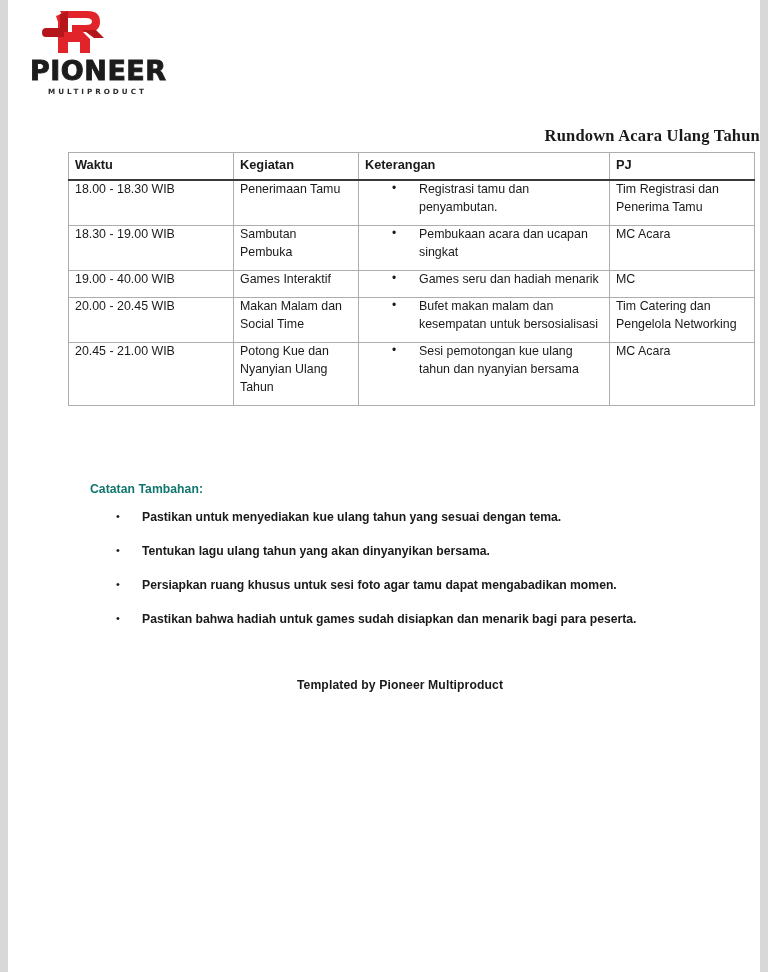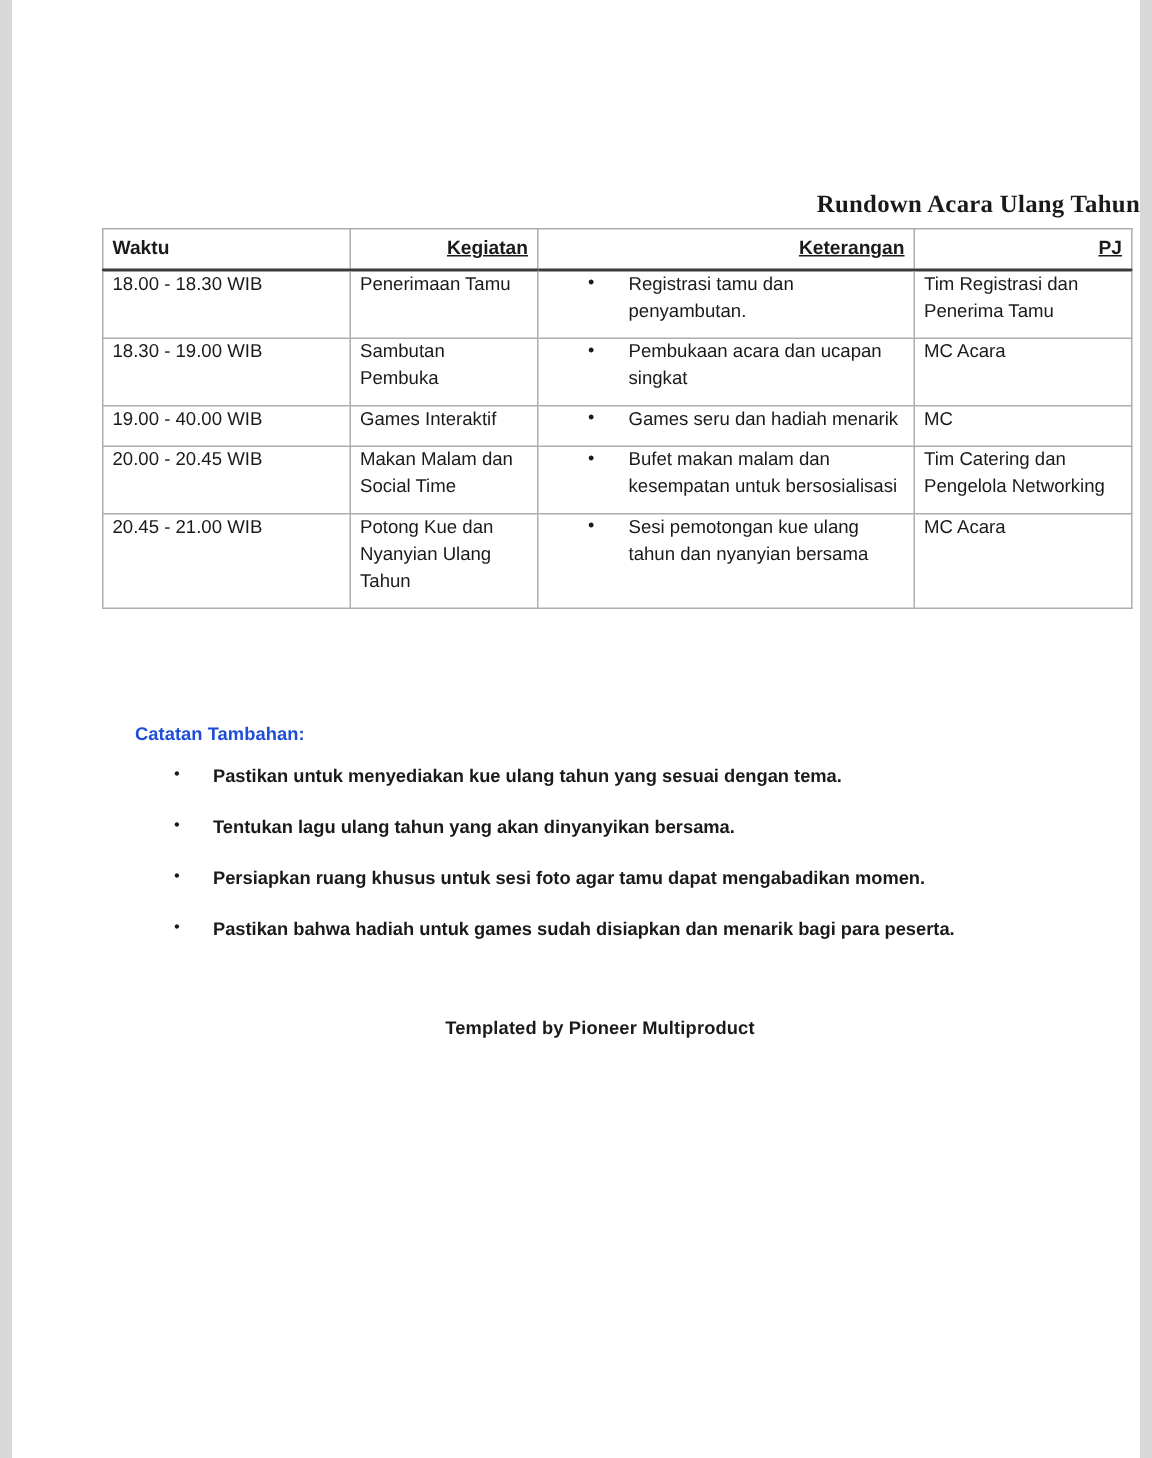--- a/index.html
+++ b/index.html
@@ -97,21 +97,21 @@
     padding: 3px 6px 4px 6px;
     vertical-align: middle;
     height: 19px;
   }
   .col-waktu  { width: 152px; }
   .col-kegi   { width: 112px; }
   .col-ket    { width: 238px; }
   .col-pj     { width: 132px; }
 
   th.col-waktu { text-align: left; }
-  th.col-kegi, th.col-ket, th.col-pj { text-align: right; text-decoration: underline; }
+  th.col-kegi, th.col-ket, th.col-pj { text-align: left; }
 
   .ket-cell { padding-left: 0; padding-right: 2px; }
   .ket-list {
     margin: 0;
     padding: 0;
     list-style: none;
   }
   .ket-list li {
     position: relative;
     padding-left: 54px;
@@ -128,21 +128,21 @@
   
   .notes {
     position: absolute;
     left: 82px;
     top: 482px;
     width: 600px;
   }
   .notes-title {
     font-size: 12.2px;
     font-weight: 700;
-    color: #1d4ed8;
+    color: #0f766e;
     letter-spacing: 0.05px;
   }
   .notes-list {
     margin: 14px 0 0 0;
     padding: 0;
     list-style: none;
   }
   .notes-list li {
     position: relative;
     padding-left: 52px;
@@ -172,20 +172,36 @@
     color: #1a1a1a;
     letter-spacing: 0.1px;
     padding-left: 16px;
   }
 </style>
 </head>
 <body>
 
 <div class="page">
 
+  <div class="logo-block">
+    <div class="logo-mark">
+      <svg width="76" height="48" viewBox="0 0 76 48" xmlns="http://www.w3.org/2000/svg">
+        <g>
+          <path d="M22 3 L50 3 Q62 3 62 14 Q62 24 50 24 L34 24 L34 17 L48 17 Q54 17 54 13.5 Q54 10 48 10 L26 10 Z" fill="#e1232a"></path>
+          <path d="M18 8 L30 3 L30 45 L20 45 L20 14 Z" fill="#e1232a"></path>
+          <path d="M8 20 L26 20 L26 29 L8 29 Q4 29 4 24.5 Q4 20 8 20 Z" fill="#b5161c"></path>
+          <path d="M30 24 L45 24 L52 31 L52 45 L42 45 L42 34 L30 34 Z" fill="#e1232a"></path>
+          <path d="M44 22 L58 22 L66 30 L56 30 L48 24 Z" fill="#b5161c"></path>
+          <path d="M30 3 L30 24 L22 24 L22 6 Z" fill="#b5161c"></path>
+        </g>
+      </svg>
+    </div>
+    <div class="logo-word">PIONEER</div>
+    <div class="logo-sub">MULTIPRODUCT</div>
+  </div>
 
   <div class="doc-title">Rundown Acara Ulang Tahun</div>
 
   <table class="rundown-table">
     <thead>
       <tr>
         <th class="col-waktu">Waktu</th>
         <th class="col-kegi">Kegiatan</th>
         <th class="col-ket">Keterangan</th>
         <th class="col-pj">PJ</th>

